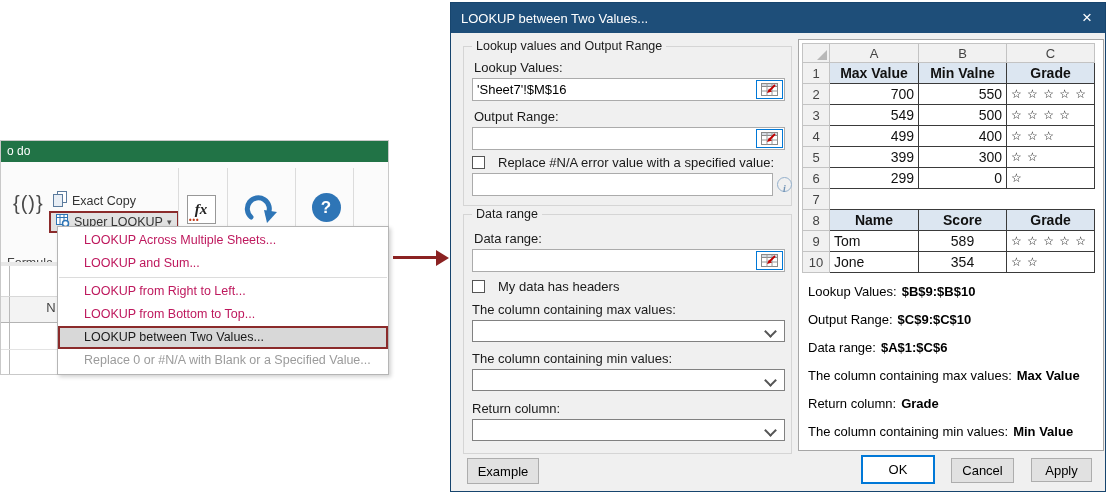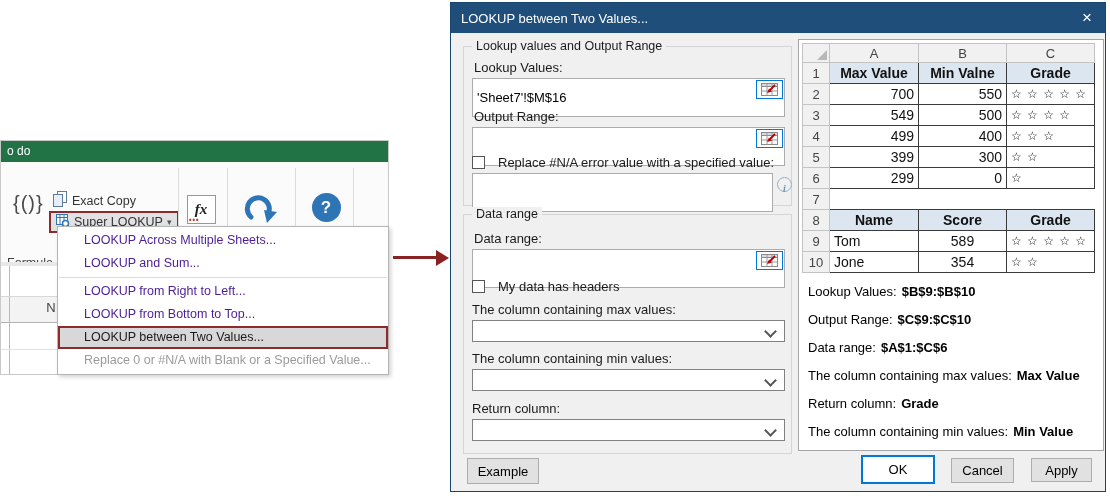--- a/index.html
+++ b/index.html
@@ -41,21 +41,21 @@
              font-size:13px;color:#444;}
   .ws-colhdr .colN{position:absolute;left:28px;top:3px;width:44px;text-align:center;}
   .ws-cells{top:182px;height:51px;background:#fff;}
   .ws-vline{position:absolute;left:8px;top:0;bottom:0;width:1px;background:#b9b9b9;}
   .ws-hline{position:absolute;left:0;right:0;top:26px;height:1px;background:#e3e3e3;}
 
   
   .dropdown-menu{position:absolute;left:57px;top:226px;width:330px;background:#fff;
                  border:1px solid #b5b5b5;box-shadow:2px 2px 4px rgba(0,0,0,.18);
                  padding:2px 0;z-index:10;}
-  .menu-item{height:23px;line-height:23px;padding-left:26px;font-size:12.5px;color:#4c1d95;
+  .menu-item{height:23px;line-height:23px;padding-left:26px;font-size:12.5px;color:#be185d;
              white-space:nowrap;cursor:default;}
   .menu-item.highlighted{background:#d8d8d8;border:2px solid #8B2B2B;box-sizing:border-box;
              line-height:19px;color:#1a1a1a;padding-left:24px;}
   .menu-item.disabled{color:#9b9b9b;}
   .menu-sep{border-top:1px solid #dcdcdc;margin:2px 1px;}
 
   
   .connector{position:absolute;left:393px;top:250px;width:56px;height:16px;z-index:15;}
   .connector .line{position:absolute;left:0;top:6px;width:45px;height:3px;background:#8B2222;}
   .connector .head{position:absolute;left:43px;top:0;width:0;height:0;
@@ -69,21 +69,21 @@
             display:flex;align-items:center;box-sizing:border-box;}
   .titlebar .title{flex:1;color:#fff;font-size:13px;padding-left:10px;white-space:nowrap;}
   .titlebar .close{width:36px;text-align:center;color:#fff;font-size:17px;line-height:30px;cursor:default;}
 
   .group{position:absolute;border:1px solid #d5d5d5;box-sizing:border-box;}
   .g1{left:12px;top:43px;width:329px;height:160px;}
   .g2{left:12px;top:211px;width:329px;height:240px;}
   .glabel{position:absolute;top:-8px;left:8px;background:#f0f0f0;padding:0 4px;
           font-size:12.5px;color:#1a1a1a;white-space:nowrap;}
   .flabel{position:absolute;font-size:13px;color:#1a1a1a;white-space:nowrap;}
-  .inrow{position:absolute;height:39px;}
+  .inrow{position:absolute;height:23px;}
   .inrow input{width:100%;height:100%;box-sizing:border-box;border:1px solid #ababab;background:#fff;
                font:13px "Liberation Sans","DejaVu Sans",sans-serif;padding:0 30px 0 4px;outline:none;}
   .inrow.noicon input{padding-right:4px;}
   .picker{position:absolute;right:2px;top:2px;width:27px;height:19px;border:1px solid #0078D7;
           background:#fff;display:flex;align-items:center;justify-content:center;padding:0;box-sizing:border-box;}
   .cbrow{position:absolute;display:flex;align-items:center;gap:13px;font-size:13px;color:#1a1a1a;white-space:nowrap;}
   .cb{width:13px;height:13px;border:1px solid #555;background:#fff;box-sizing:border-box;}
   .combo{position:absolute;height:22px;border:1px solid #818181;background:#fff;box-sizing:border-box;}
   .combo .val{font-size:13px;line-height:20px;padding-left:4px;}
   .chev{position:absolute;right:9px;top:6px;width:7px;height:7px;border-right:2px solid #555;

